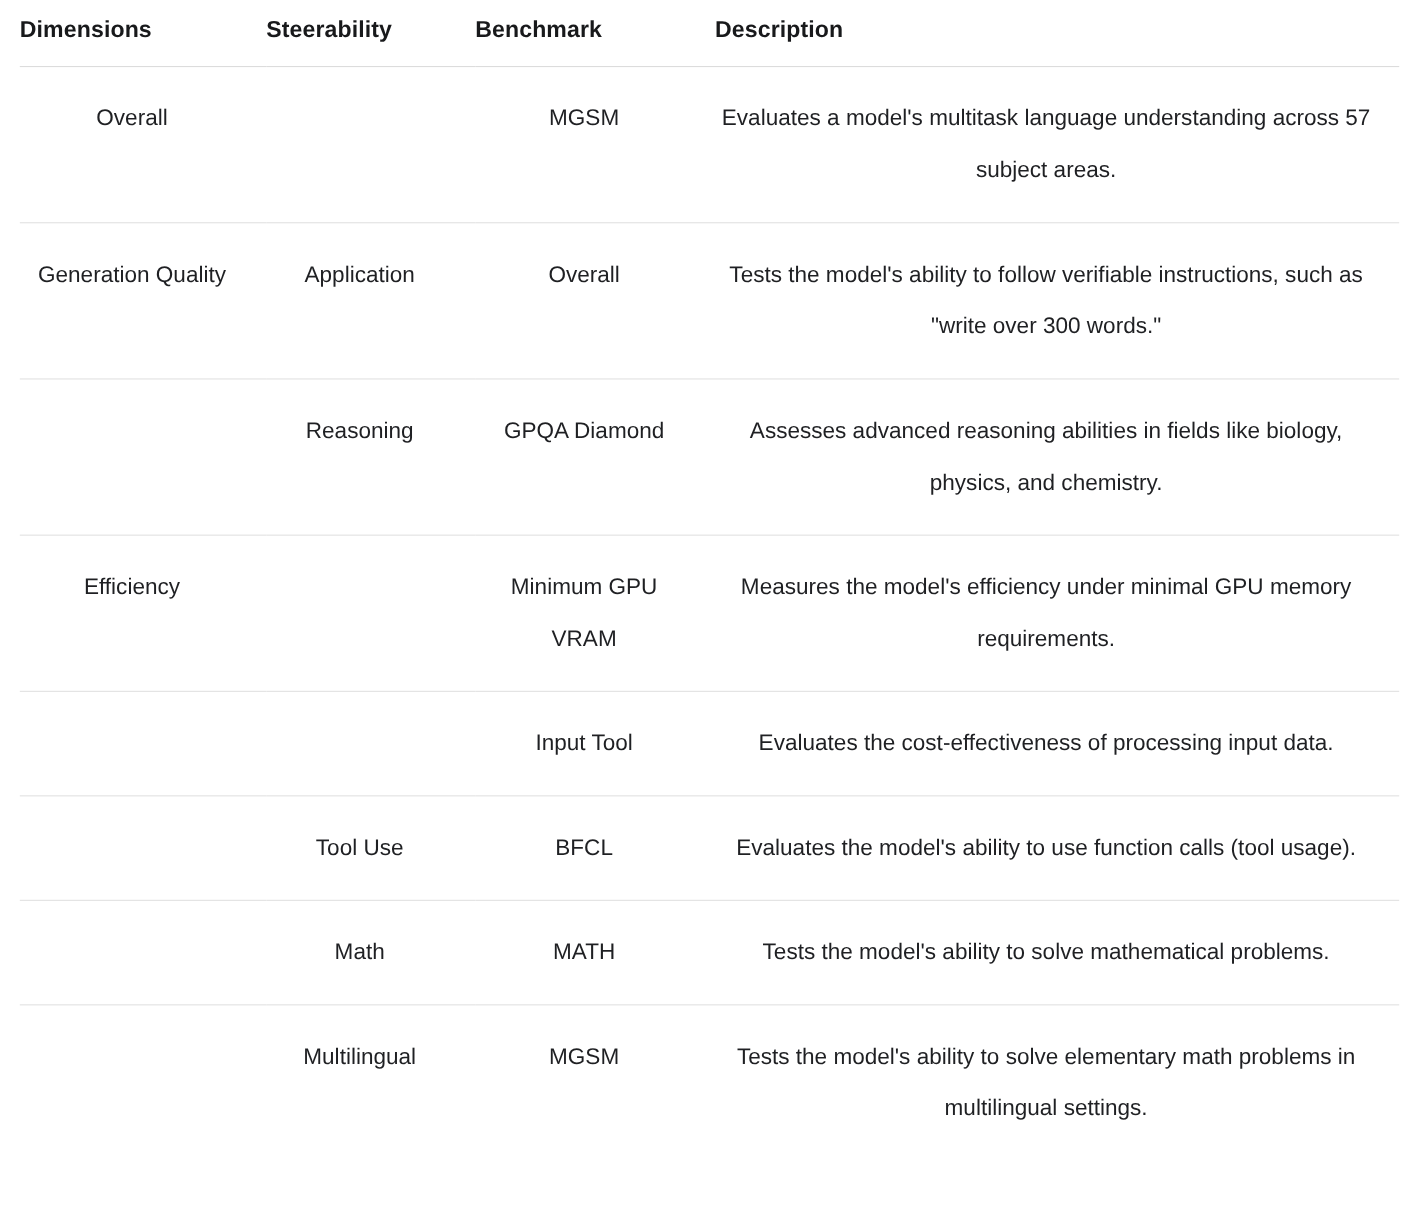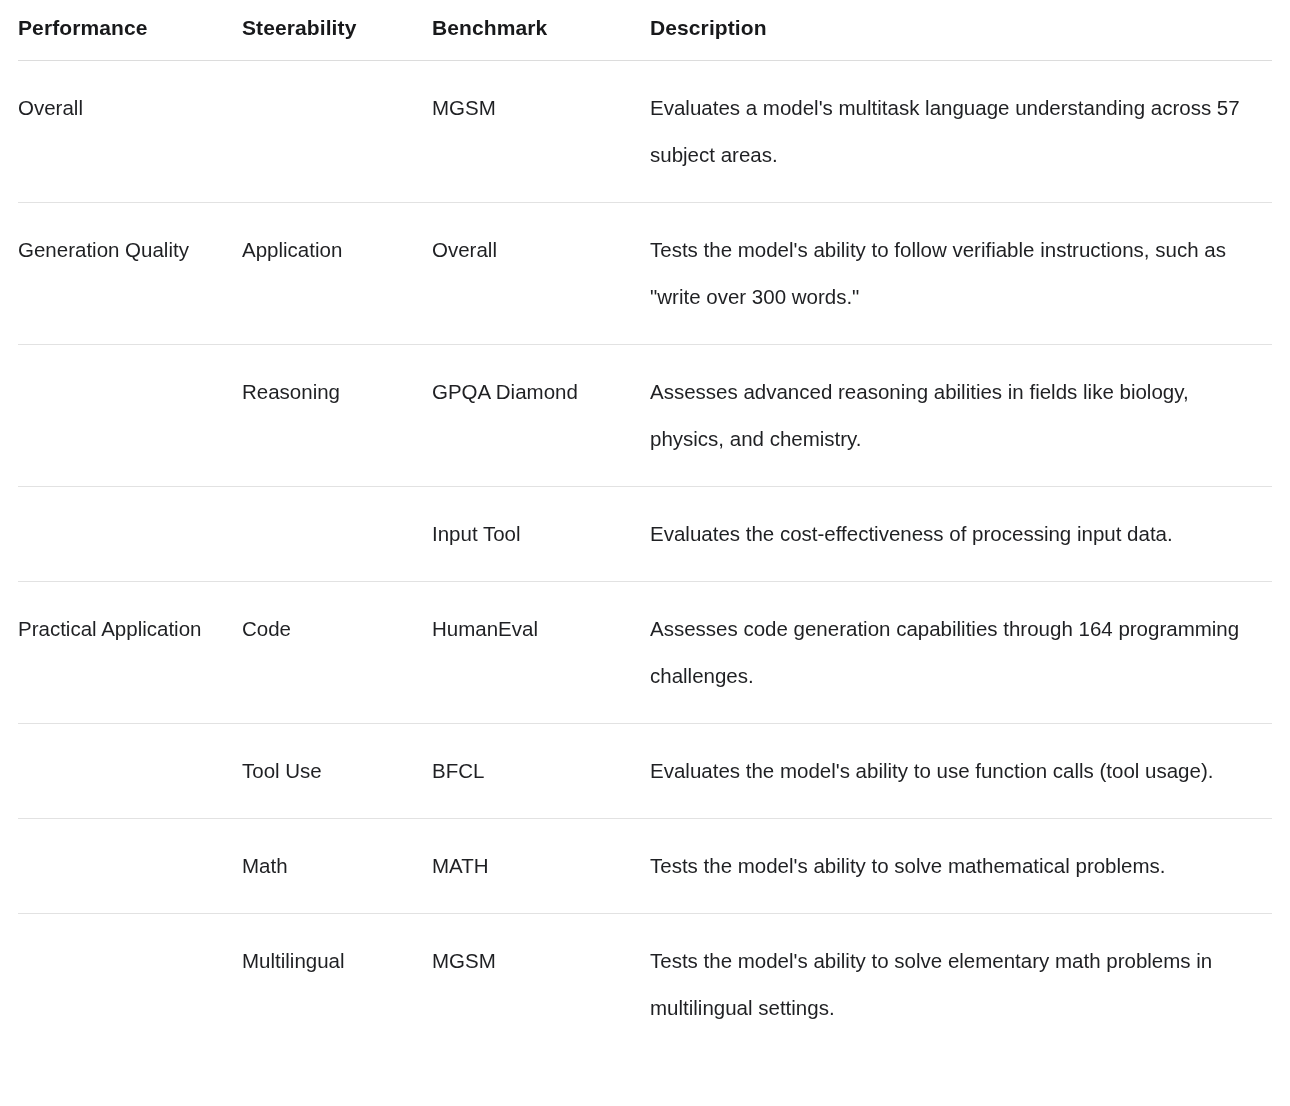--- a/index.html
+++ b/index.html
@@ -35,21 +35,21 @@
     vertical-align: top;
     font-size: 21px;
     font-weight: 700;
     color: #18191b;
     padding: 14px 20px 18px 0;
     line-height: 1.35;
     border-bottom: 1.5px solid #dcdcdc;
     letter-spacing: 0.1px;
   }
   table.benchmarks td {
-    text-align: left;
+    text-align: center;
     vertical-align: top;
     font-size: 20.5px;
     font-weight: 400;
     color: #1f2023;
     line-height: 47px;
     padding: 23px 20px 24px 0;
     border-bottom: 1.5px solid #e2e2e2;
   }
   table.benchmarks tbody tr:last-child td {
     border-bottom: none;
@@ -69,21 +69,21 @@
 <div class="table-wrap">
   <table class="benchmarks">
     <colgroup>
       <col class="c-dim">
       <col class="c-perf">
       <col class="c-bench">
       <col class="c-desc">
     </colgroup>
     <thead>
       <tr>
-        <th>Performance</th>
+        <th>Dimensions</th>
         <th>Steerability</th>
         <th>Benchmark</th>
         <th>Description</th>
       </tr>
     </thead>
     <tbody>
       <tr>
         <td class="cell-dimension">Overall</td>
         <td class="cell-performance"></td>
         <td class="cell-benchmark">MGSM</td>
@@ -95,30 +95,30 @@
         <td class="cell-benchmark">Overall</td>
         <td class="cell-description">Tests the model's ability to follow verifiable instructions, such as "write over 300 words."</td>
       </tr>
       <tr>
         <td class="cell-dimension"></td>
         <td class="cell-performance">Reasoning</td>
         <td class="cell-benchmark">GPQA Diamond</td>
         <td class="cell-description">Assesses advanced reasoning abilities in fields like biology, physics, and chemistry.</td>
       </tr>
       <tr>
+        <td class="cell-dimension">Efficiency</td>
+        <td class="cell-performance"></td>
+        <td class="cell-benchmark">Minimum GPU VRAM</td>
+        <td class="cell-description">Measures the model's efficiency under minimal GPU memory requirements.</td>
+      </tr>
+      <tr>
         <td class="cell-dimension"></td>
         <td class="cell-performance"></td>
         <td class="cell-benchmark">Input Tool</td>
         <td class="cell-description">Evaluates the cost-effectiveness of processing input data.</td>
-      </tr>
-      <tr>
-        <td class="cell-dimension">Practical Application</td>
-        <td class="cell-performance">Code</td>
-        <td class="cell-benchmark">HumanEval</td>
-        <td class="cell-description">Assesses code generation capabilities through 164 programming challenges.</td>
       </tr>
       <tr>
         <td class="cell-dimension"></td>
         <td class="cell-performance">Tool Use</td>
         <td class="cell-benchmark">BFCL</td>
         <td class="cell-description">Evaluates the model's ability to use function calls (tool usage).</td>
       </tr>
       <tr>
         <td class="cell-dimension"></td>
         <td class="cell-performance">Math</td>

